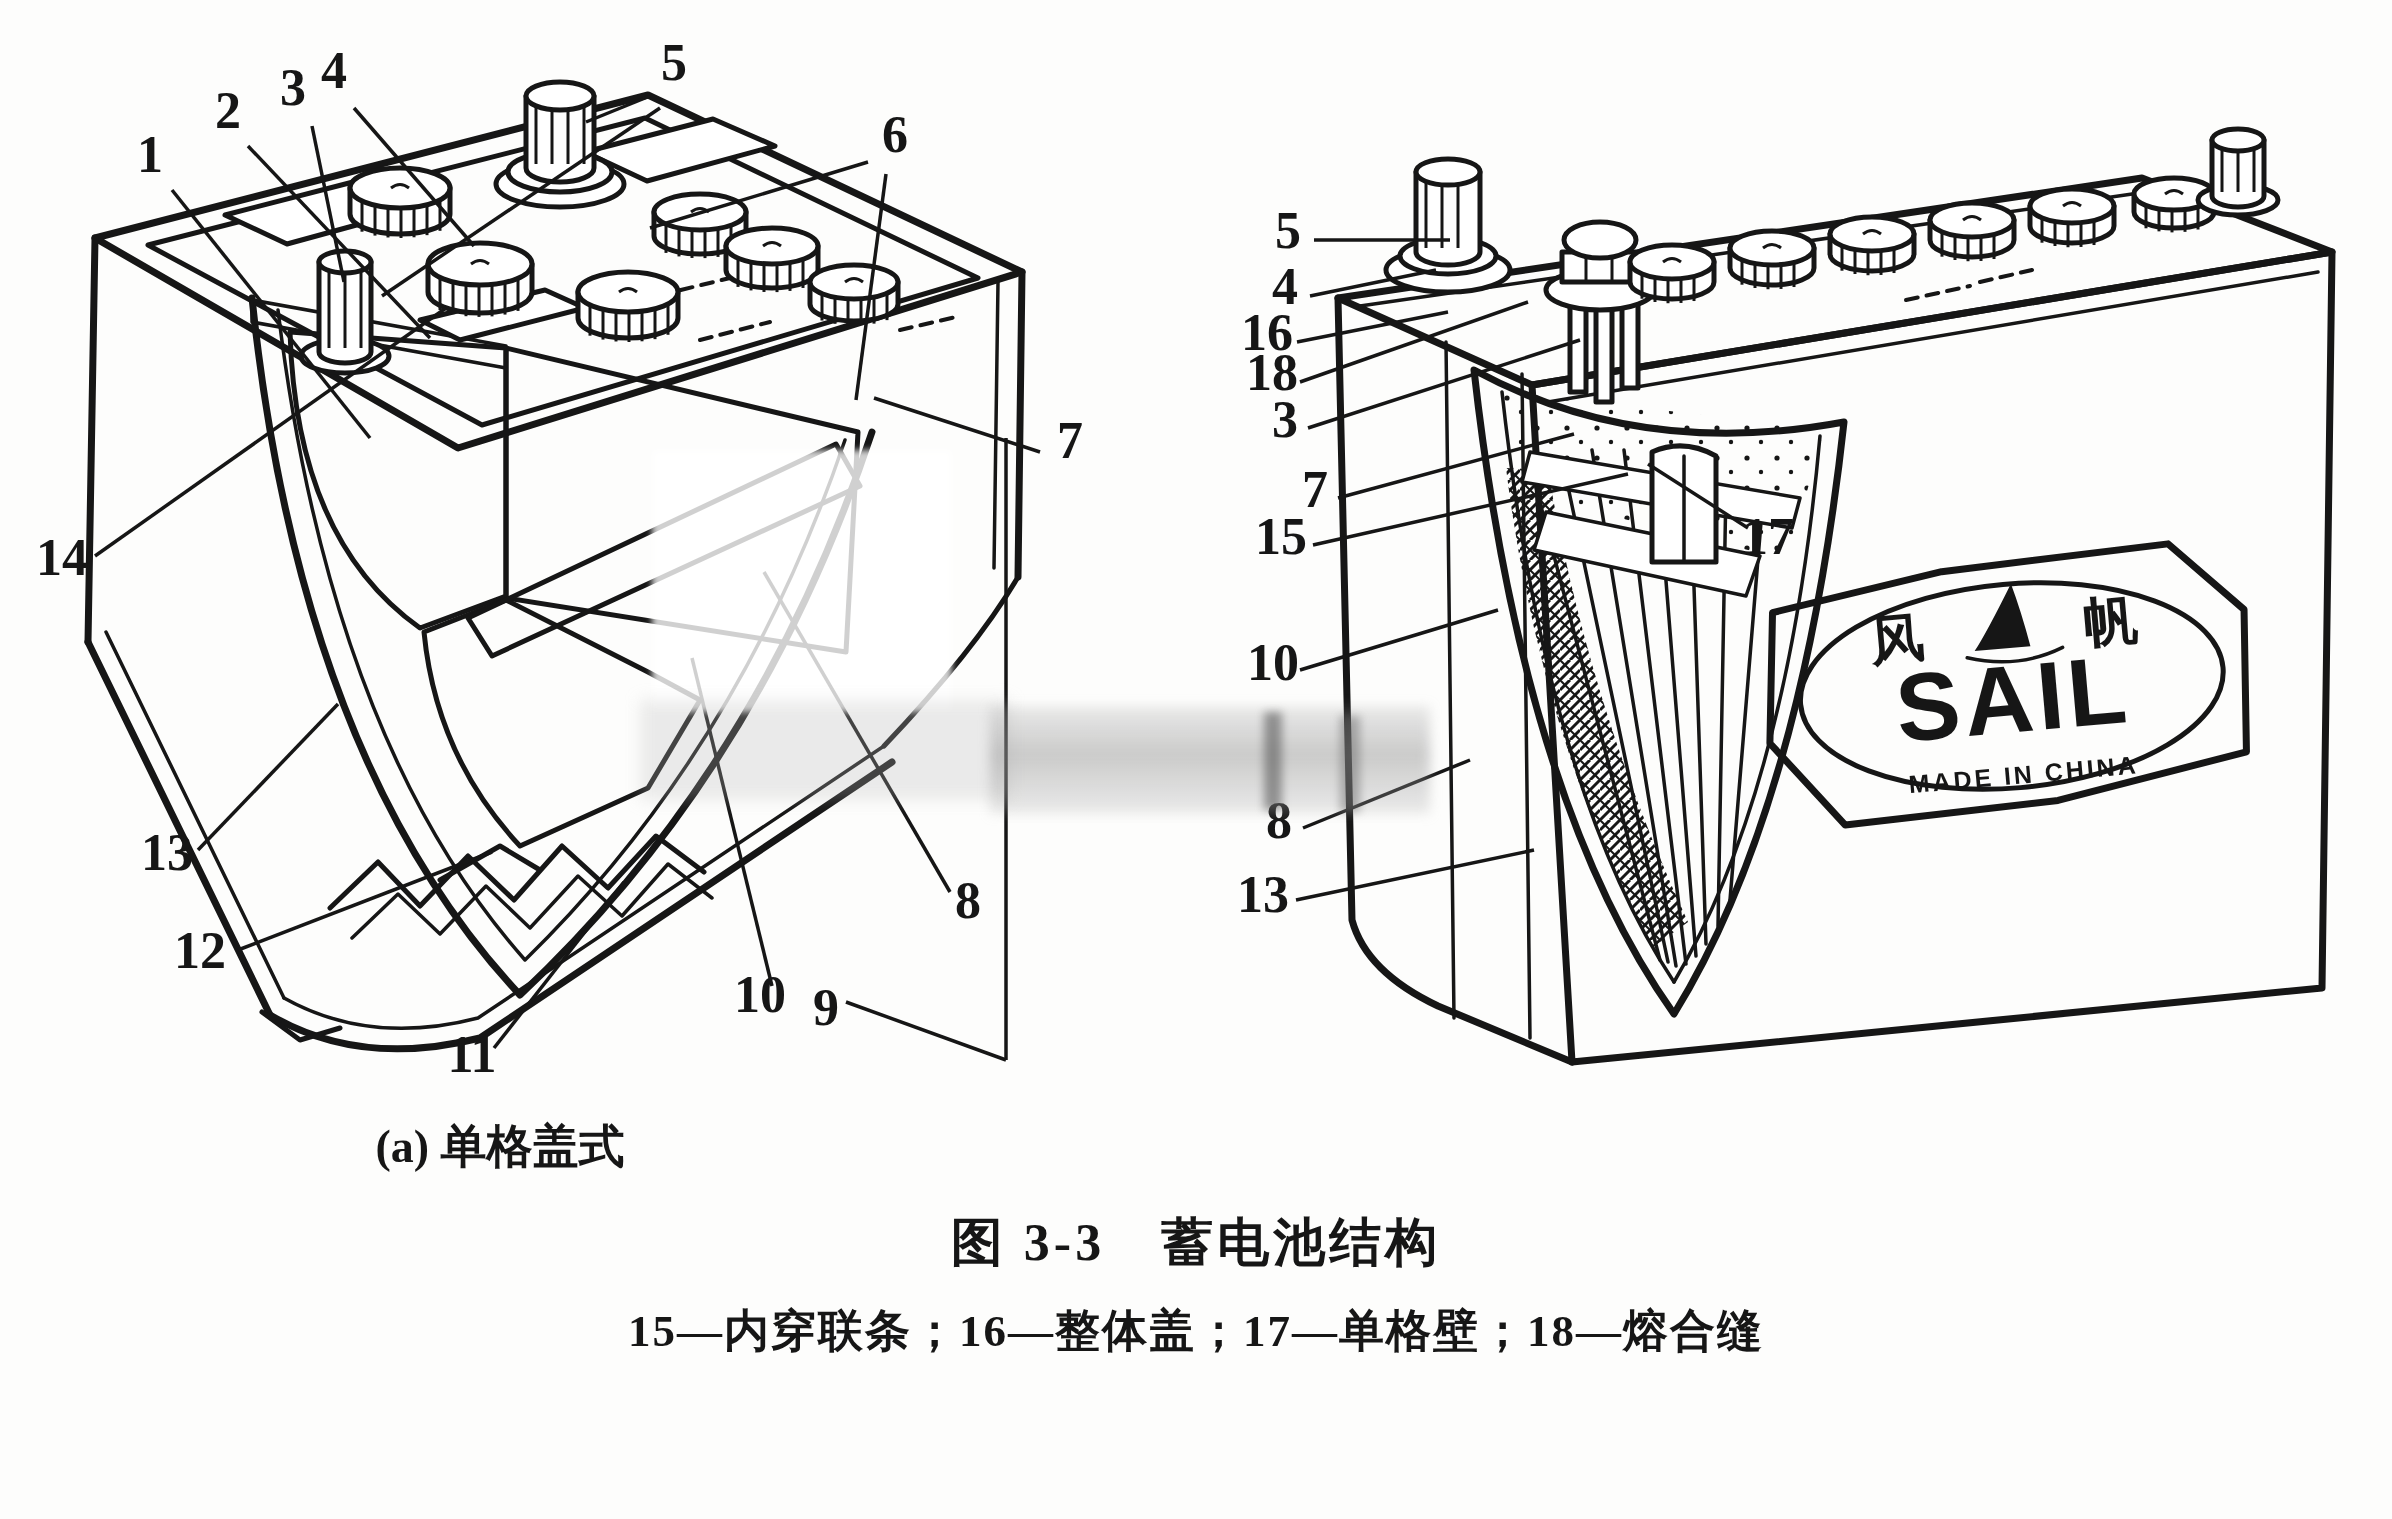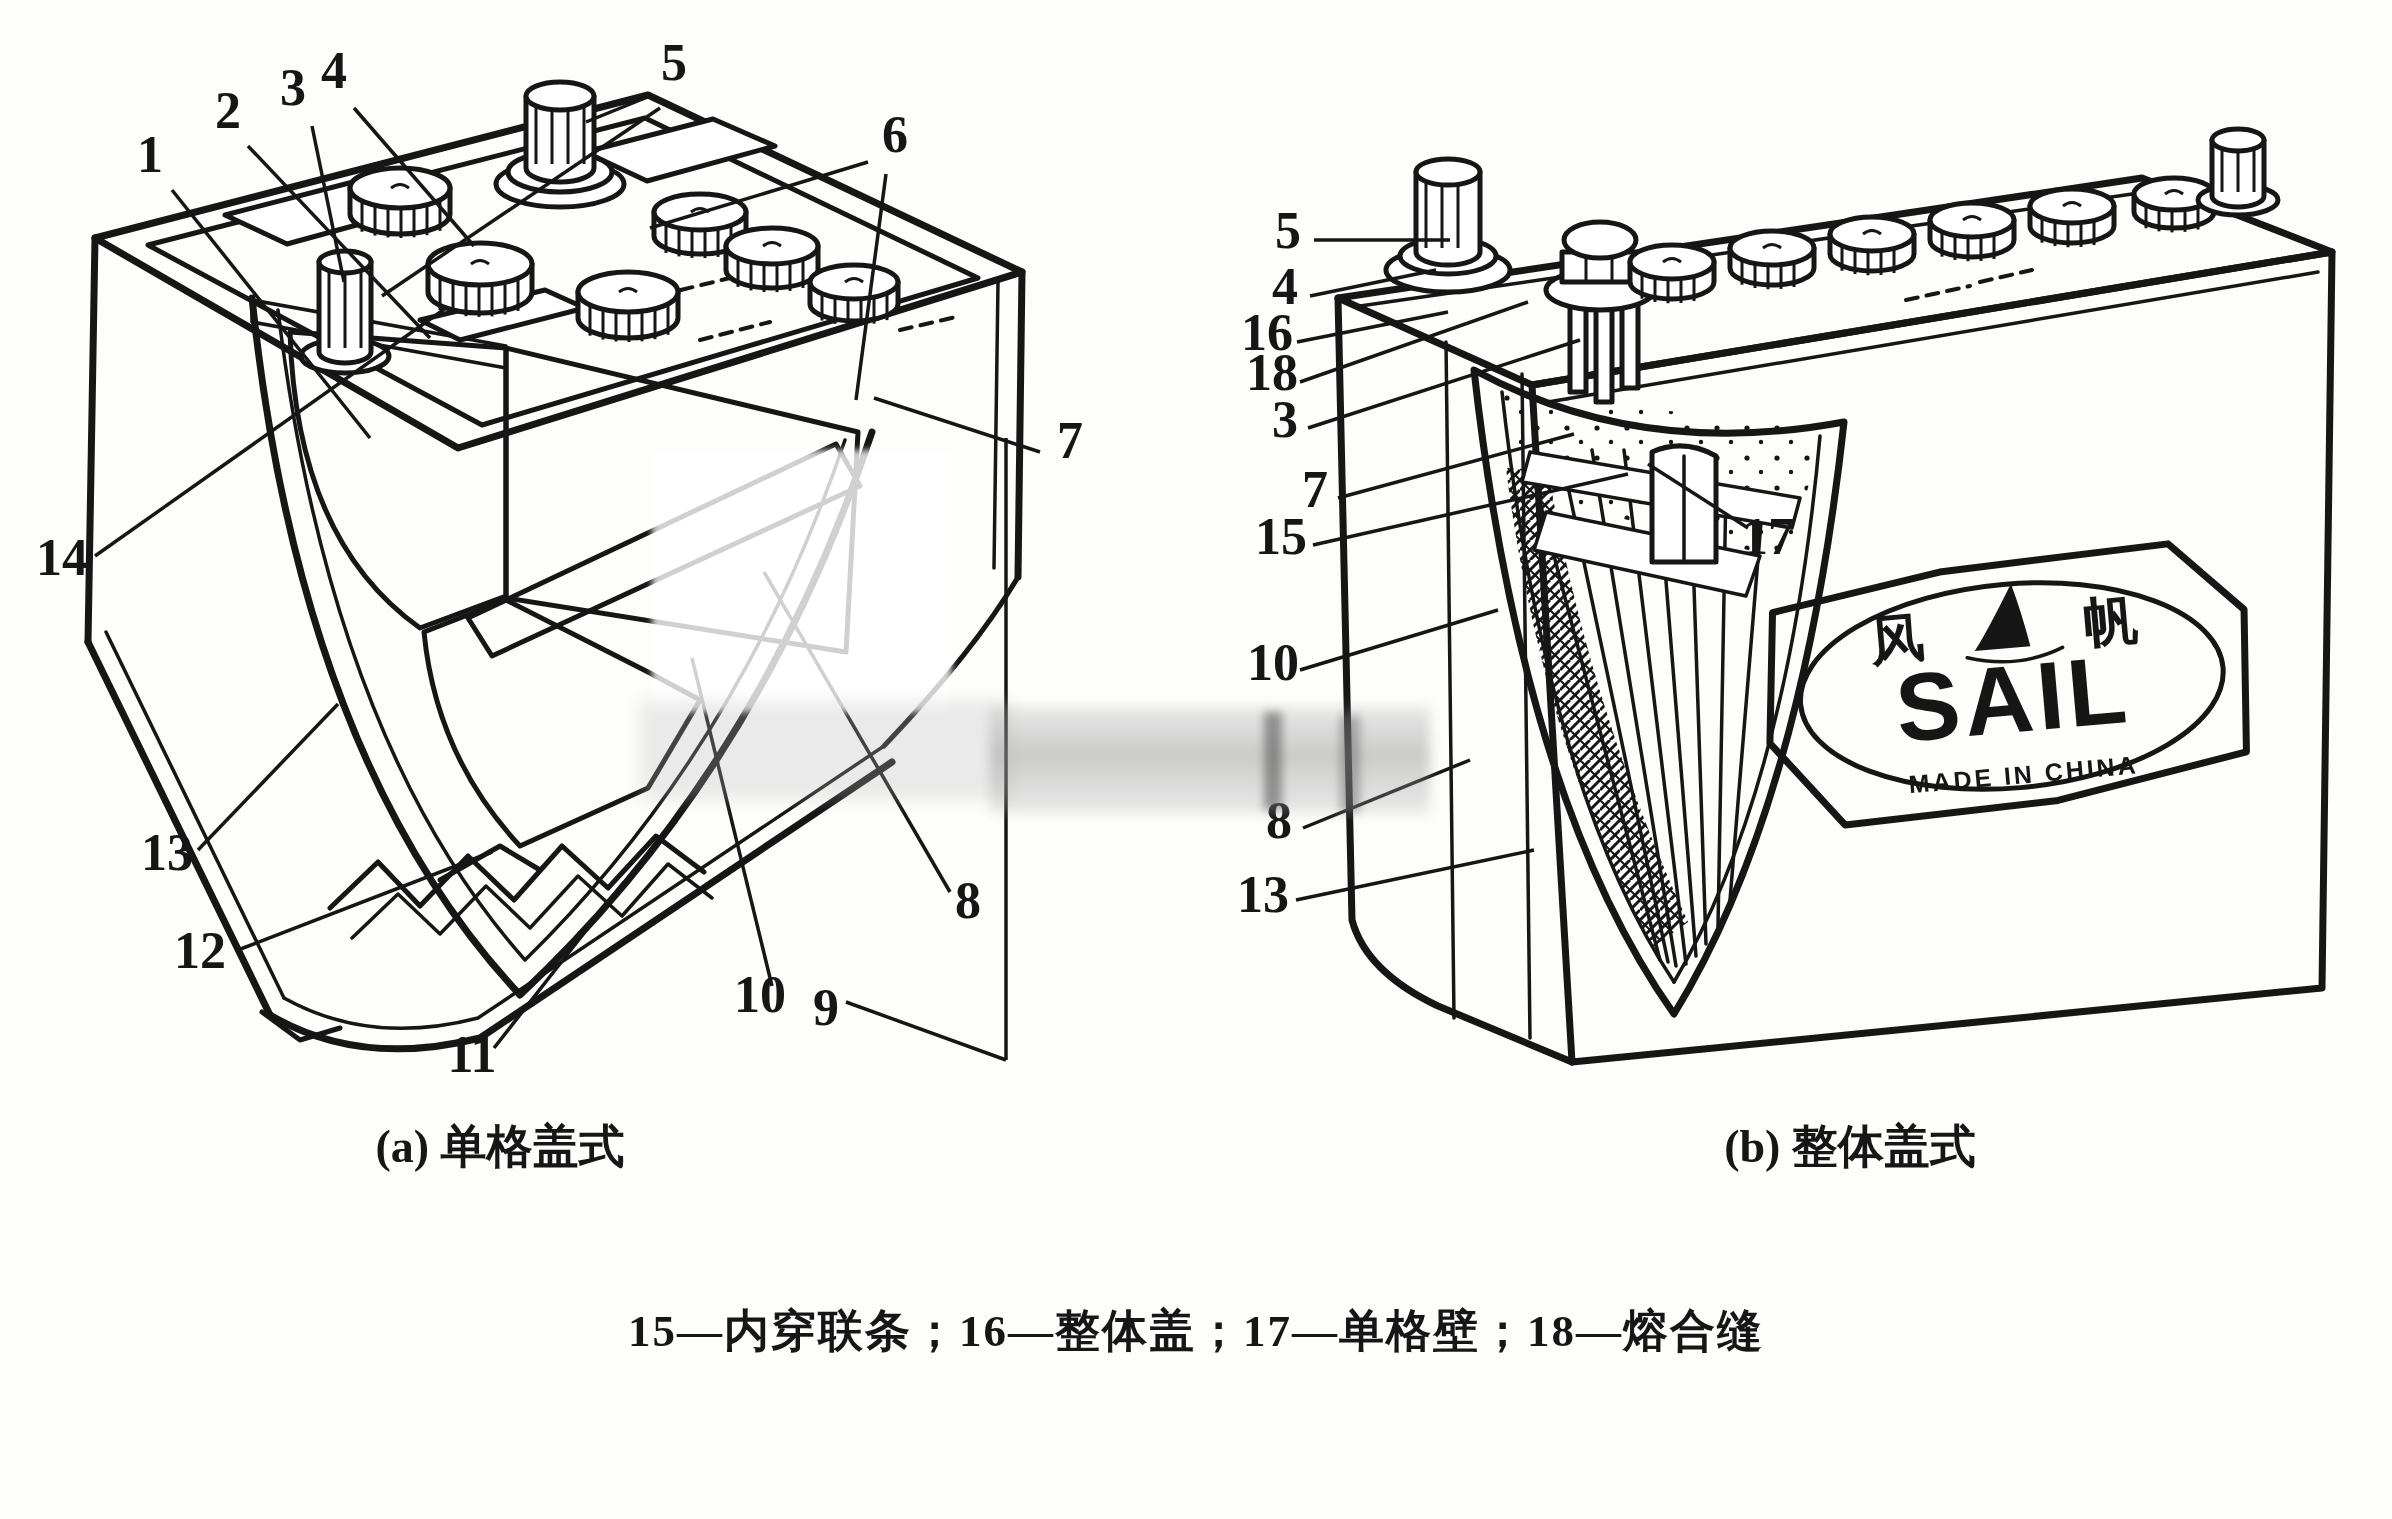--- a/index.html
+++ b/index.html
@@ -351,17 +351,17 @@
       </g>
   </svg>
 
   <div class="smudge sm-white"></div>
   <div class="smudge sm-band2"></div>
   <div class="smudge sm-band"></div>
   <div class="smudge sm-v1"></div>
   <div class="smudge sm-v2"></div>
 
   <div class="caption caption-a">(a) 单格盖式</div>
-  <div class="caption caption-b">(b) 整体盖式</div>
+  <div class="fig-title">图 3-3　蓄电池结构</div>
   <div class="legend">
     <div class="legend-line">15—内穿联条；16—整体盖；17—单格壁；18—熔合缝</div>
   </div>
 </div>
 
 </body></html>

